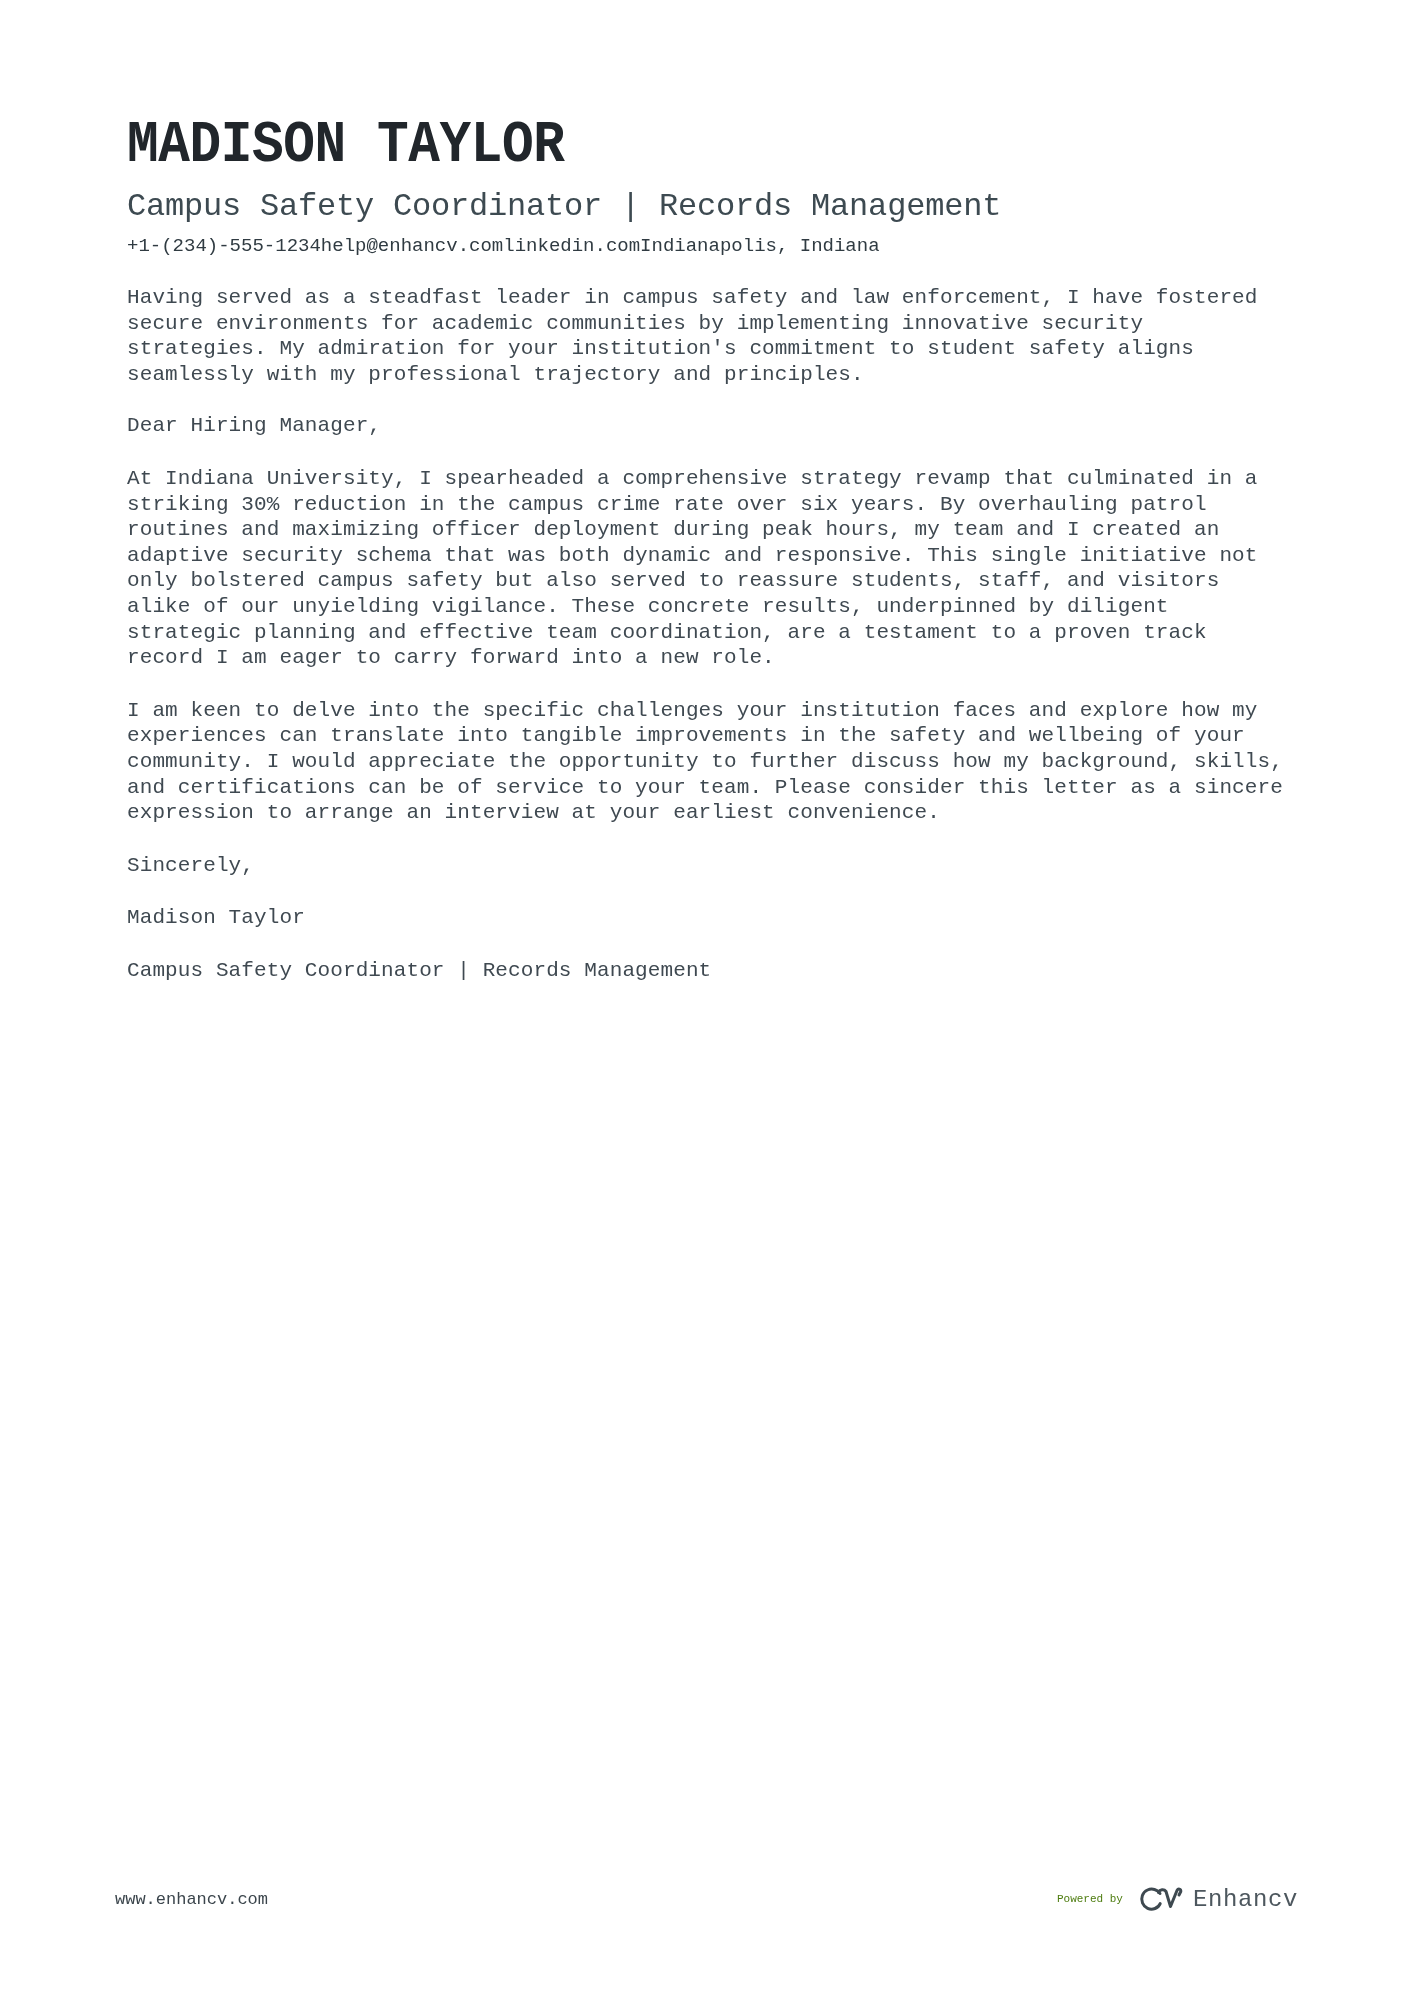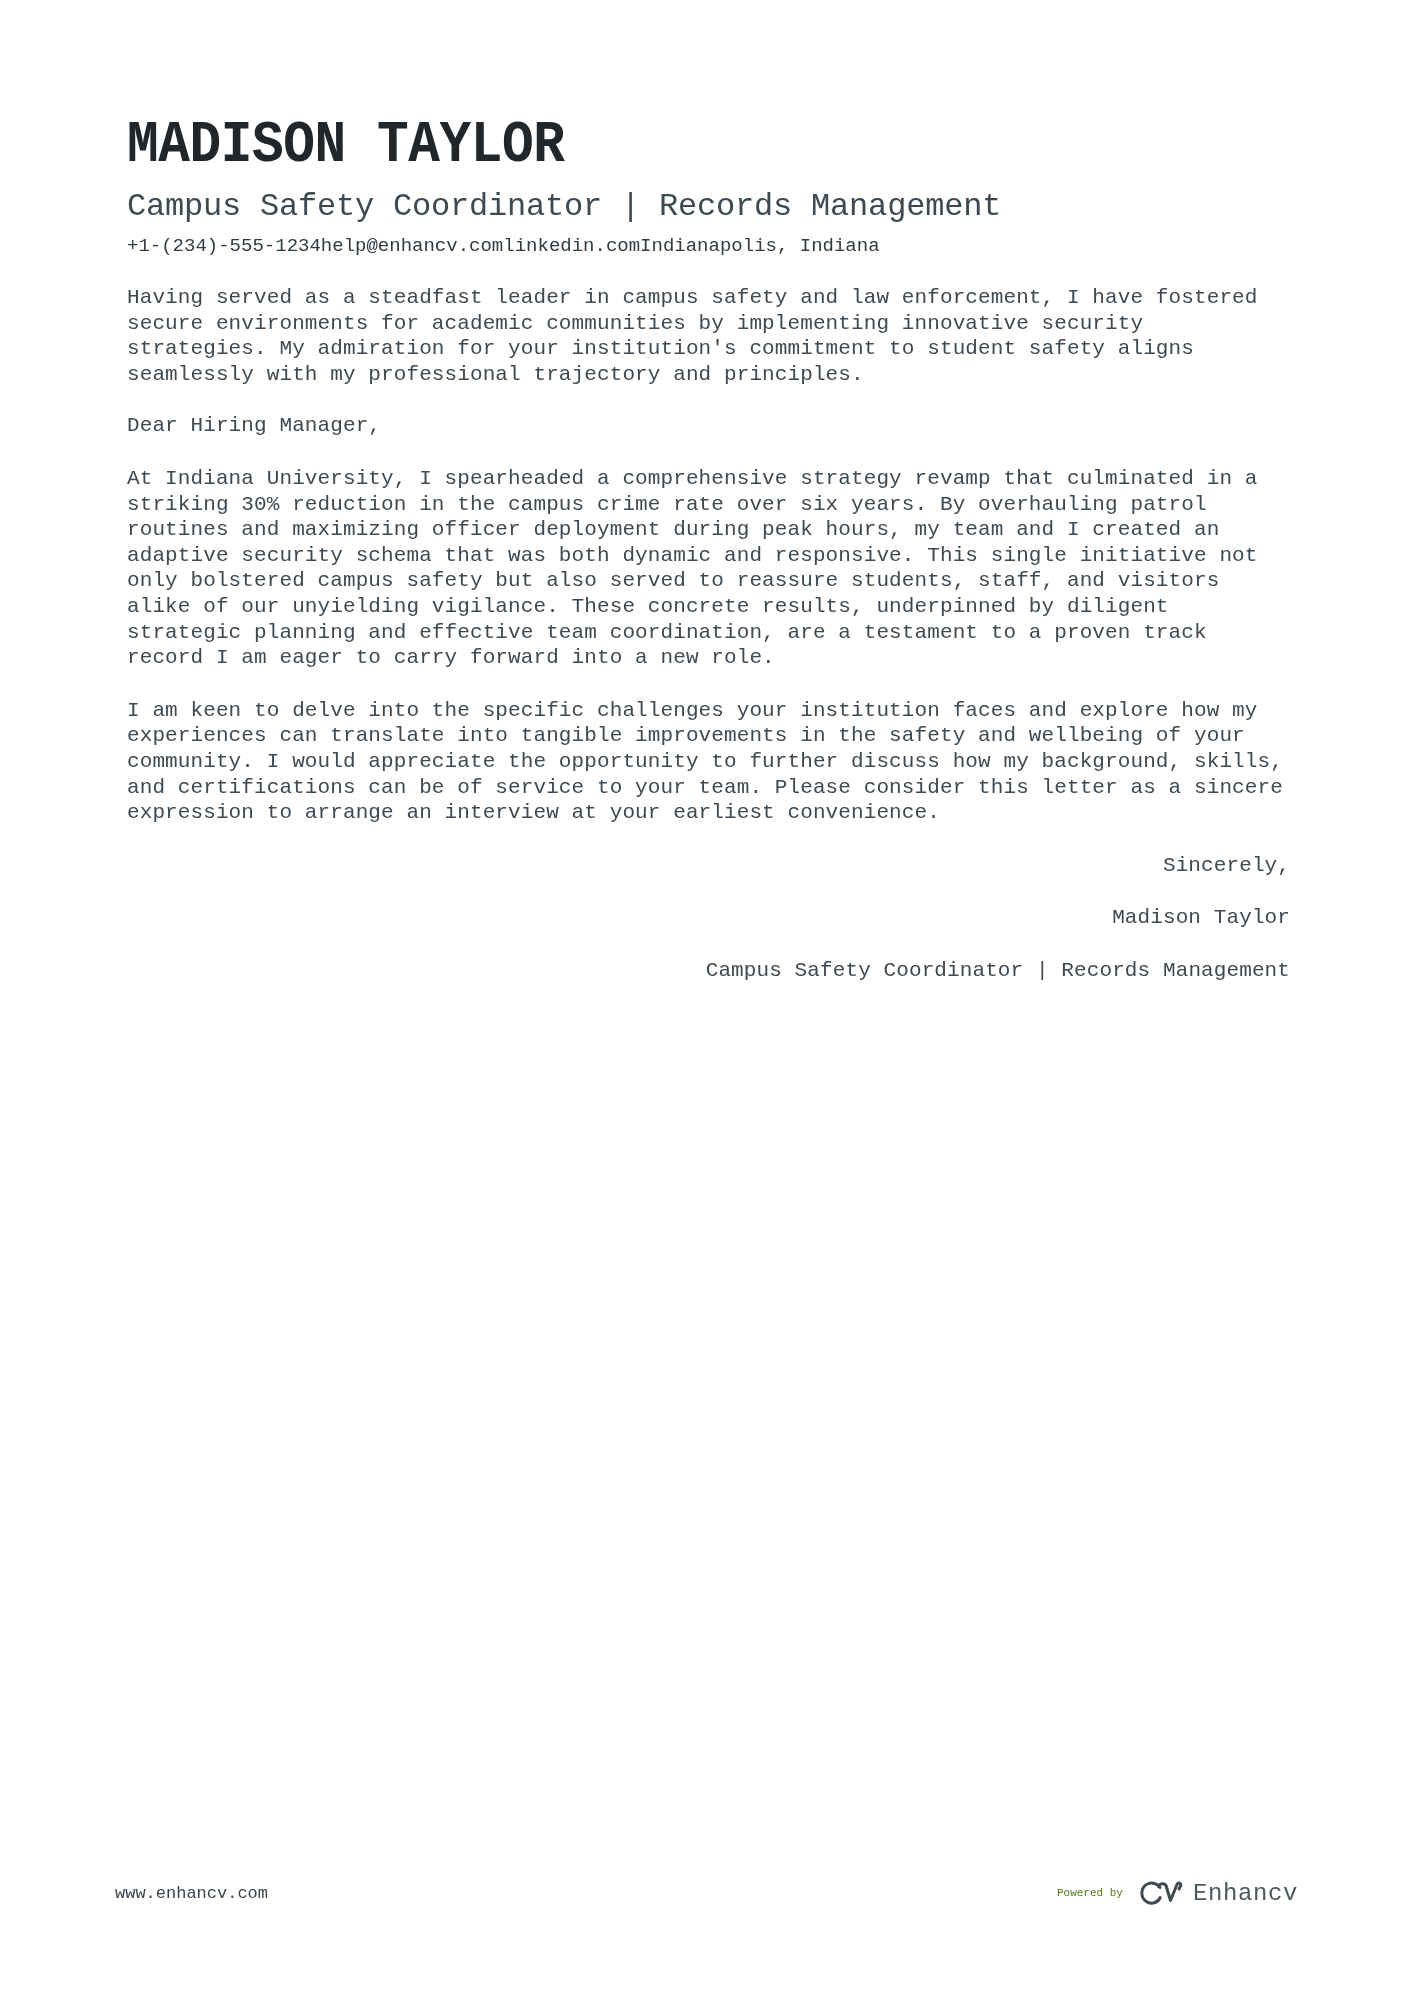--- a/index.html
+++ b/index.html
@@ -62,28 +62,28 @@
     color: #6a737a;
   }
   .body-text {
     font-size: 21px;
     line-height: 25.6px;
     color: #3f4951;
     letter-spacing: 0.1px;
   }
   .greeting { margin: 26px 0 0 0; }
   .para     { margin: 27px 0 0 0; max-width: 1163px; }
-  .closing-line { margin: 27px 0 0 0; text-align: right; }
+  .closing-line { margin: 27px 0 0 0; }
 
   
   .footer {
     position: absolute;
     left: 115px;
     right: 112px;
-    bottom: 88px;
+    bottom: 82px;
     display: flex;
     justify-content: space-between;
     align-items: center;
   }
   .footer-website {
     font-size: 17px;
     line-height: 21px;
     color: #3b454c;
     text-decoration: none;
   }

